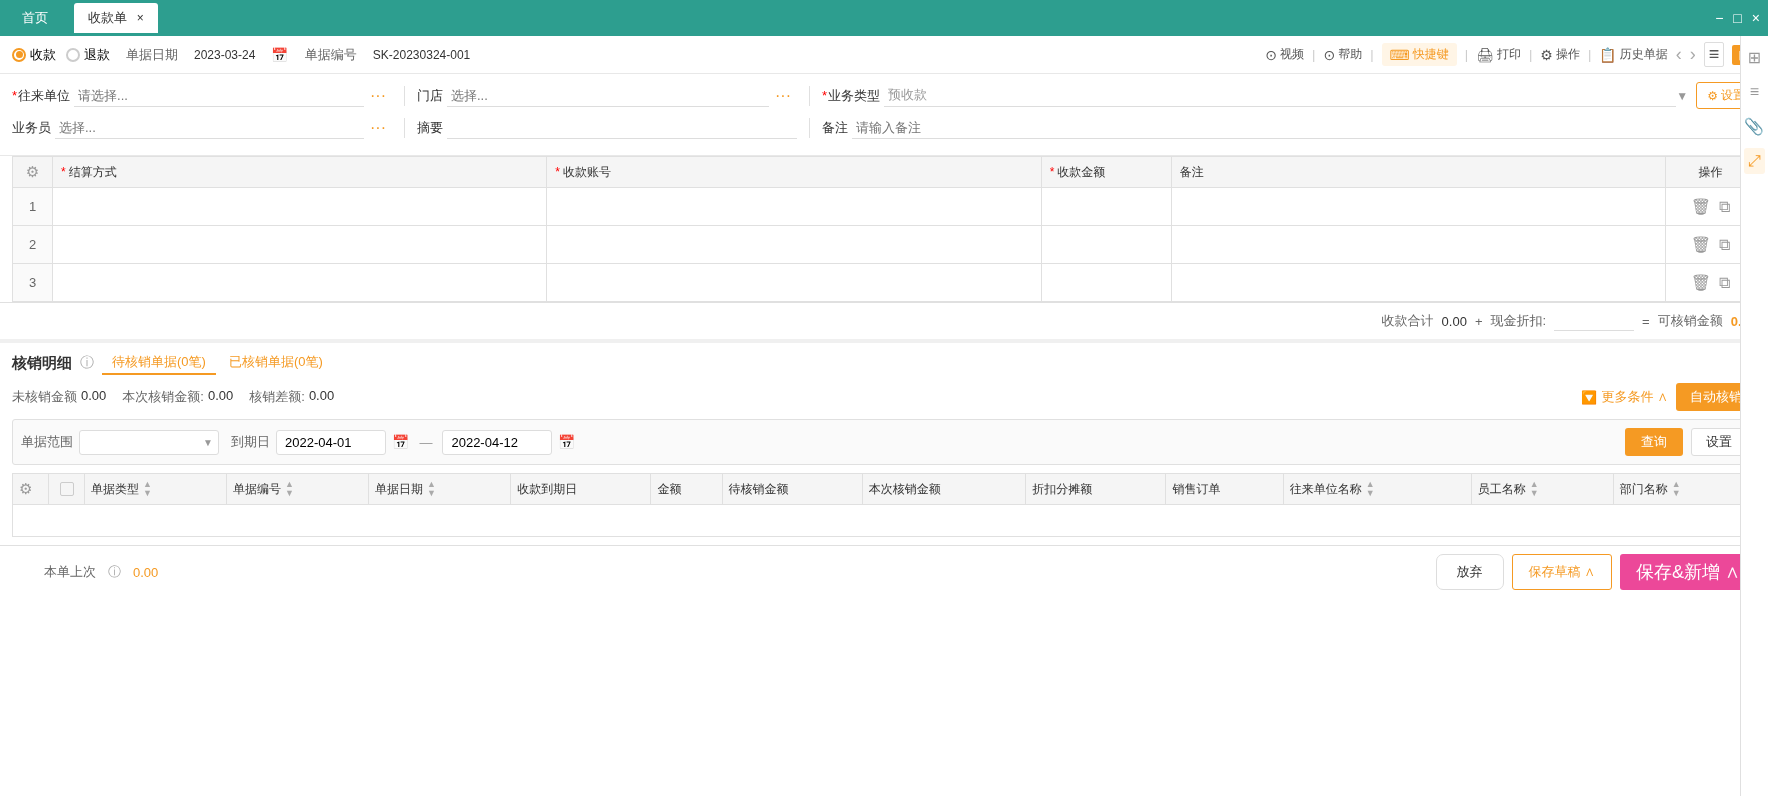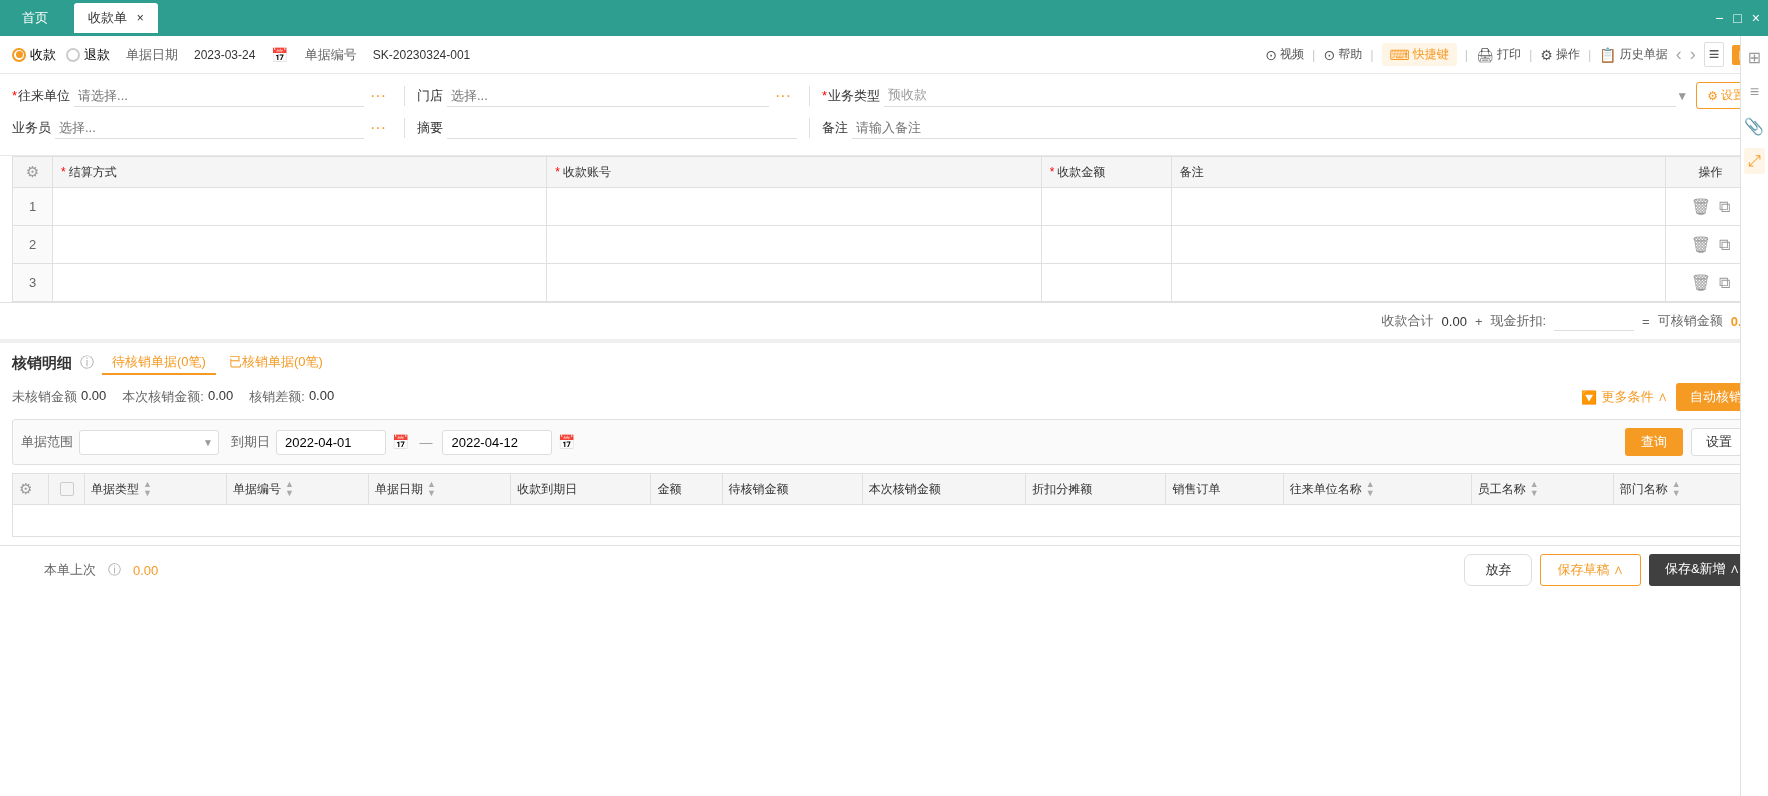--- a/index.html
+++ b/index.html
@@ -149,22 +149,22 @@
     .footer-right { margin-left: auto; display: flex; gap: 8px; }
     .btn-abandon {
       background: #fff; border: 1px solid #ddd; padding: 6px 20px;
       border-radius: 7px; cursor: pointer; font-size: 13px; color: #333;
     }
     .btn-save-draft {
       background: #fff; border: 1px solid #f59a23; color: #f59a23; padding: 6px 16px;
       border-radius: 3px; cursor: pointer; font-size: 13px; display: flex; align-items: center; gap: 4px;
     }
     .btn-save-new {
-      background: #404040; color: #fff; border: none; padding: 6px 16px;
-      border-radius: 3px; cursor: pointer; font-size: 13px; display: flex; align-items: flex-start; gap: 4px;
+      background: #ec4899; color: #fff; border: none; padding: 6px 16px;
+      border-radius: 3px; cursor: pointer; font-size: 18px; display: flex; align-items: center; gap: 4px;
     }
 
     
     .right-sidebar {
       position: fixed; right: 0; top: 36px; width: 28px; height: calc(796px - 36px);
       background: #fff; border-left: 1px solid #e0e0e0;
       display: flex; flex-direction: column; align-items: center; padding-top: 8px; gap: 8px; z-index: 100;
     }
     .sidebar-icon { color: #999; font-size: 16px; cursor: pointer; padding: 4px; }
     .sidebar-icon.orange { color: #f59a23; background: #fff5e6; border-radius: 3px; }

